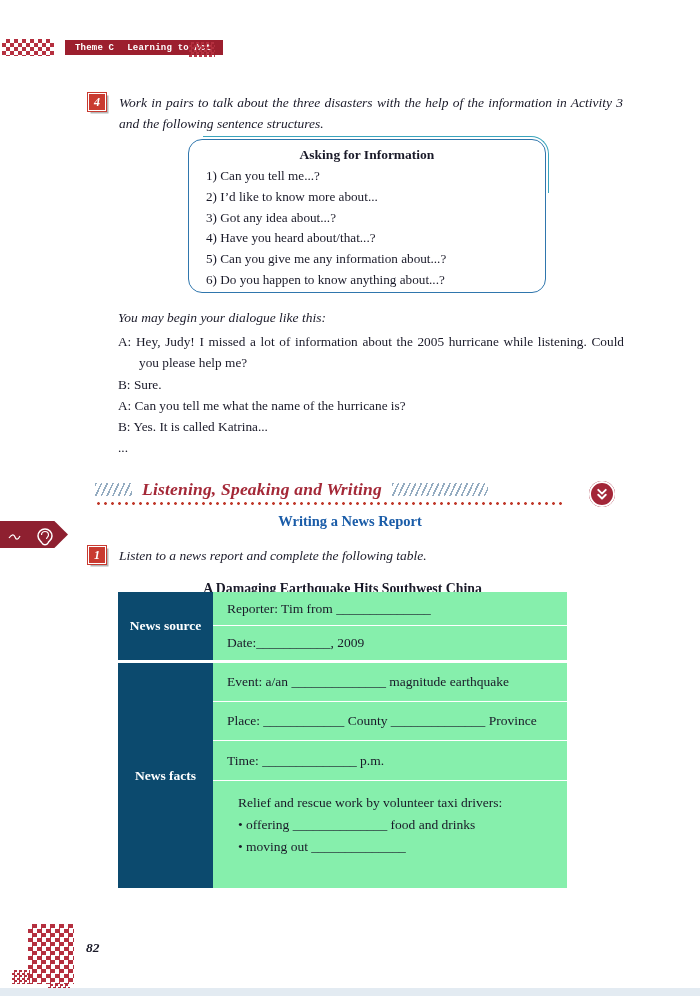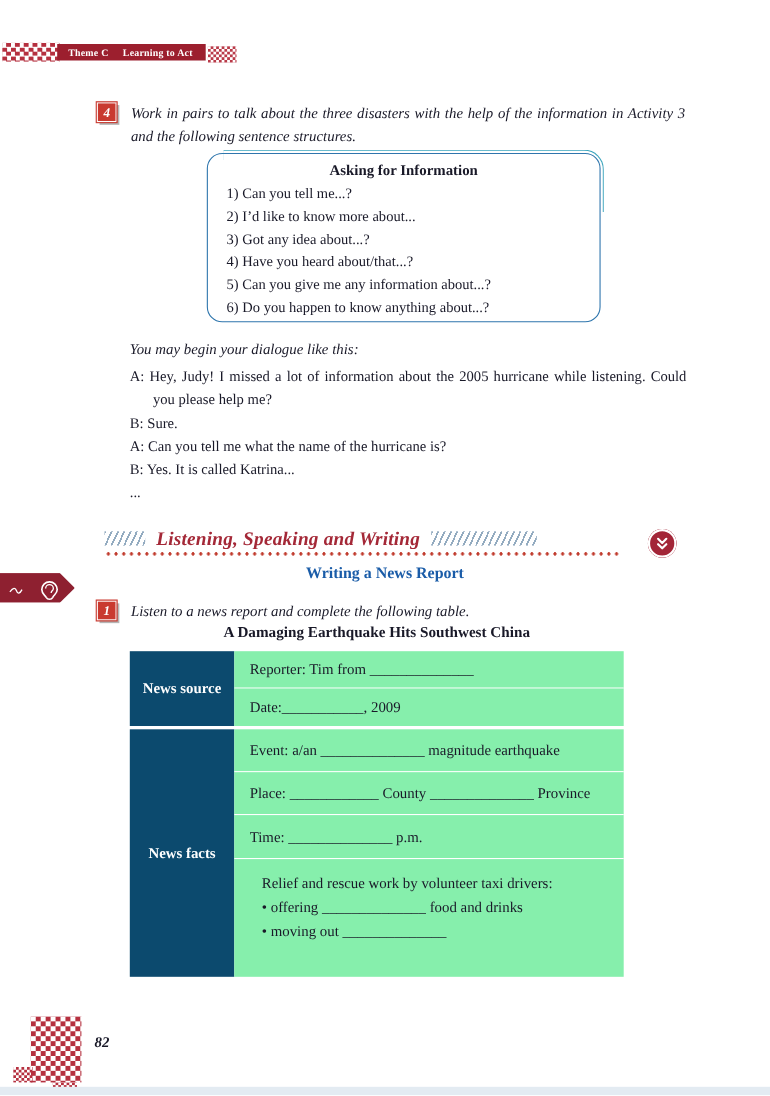--- a/index.html
+++ b/index.html
@@ -5,23 +5,23 @@
   html,body{margin:0;padding:0;background:#ffffff;}
   #page{
     position:relative;width:700px;height:996px;background:#ffffff;
     overflow:hidden;font-family:"Liberation Serif",serif;color:#191928;
   }
   
   .checker{background:repeating-conic-gradient(#b5303f 0% 25%, transparent 25% 50%);}
   .ribbon-left{position:absolute;left:2px;top:39px;width:52px;height:17px;background-size:8px 8px;}
   .cluster-right{position:absolute;left:189px;top:42px;width:26px;height:15px;background-size:5px 5px;opacity:.95;}
   .banner{
-    position:absolute;left:52px;top:40px;height:15px;display:flex;align-items:center;gap:13px;
+    position:absolute;left:65px;top:40px;height:15px;display:flex;align-items:center;gap:13px;
     background:#9c1f2e;color:#ffffff;padding:0 12px 0 10px;
-    font-family:Liberation Serif, serif;font-size:9px;font-weight:bold;letter-spacing:.2px;
+    font-family:Liberation Mono, monospace;font-size:9px;font-weight:bold;letter-spacing:.2px;
   }
   
   .activity{position:absolute;left:88px;display:flex;align-items:flex-start;}
   .numbox{
     flex:0 0 auto;width:16px;height:16px;margin-top:1px;background:#c93a30;color:#fff;
     display:flex;align-items:center;justify-content:center;
     font-style:italic;font-weight:bold;font-size:12px;
     border:1px solid #fff;outline:1px solid #c93a30;box-shadow:2.5px 2.5px 0 rgba(120,120,120,.55);
   }
   .instr{margin-left:13px;width:504px;font-style:italic;font-size:13.5px;line-height:21px;text-align:justify;}
@@ -59,21 +59,21 @@
     display:flex;align-items:center;justify-content:center;
   }
   .subtitle{position:absolute;left:0;top:513px;width:700px;text-align:center;color:#1a5ca8;font-weight:bold;font-size:14.5px;}
   
   .ear-tab{
     position:absolute;left:0;top:521px;width:68px;height:27px;background:#8e2030;
     clip-path:polygon(0 0,80% 0,100% 50%,80% 100%,0 100%);
     display:flex;align-items:center;justify-content:center;
   }
   
-  .table-title{position:absolute;left:118px;top:567px;width:449px;text-align:center;font-weight:bold;font-size:13.8px;}
+  .table-title{position:absolute;left:118px;top:581px;width:449px;text-align:center;font-weight:bold;font-size:13.8px;}
   .news-table{position:absolute;left:118px;top:592px;width:449px;display:flex;flex-direction:column;gap:3px;}
   .t-section{display:flex;}
   .sec-head{
     flex:0 0 95px;background:#0c4a6e;color:#fff;font-weight:bold;font-size:13.5px;
     display:flex;align-items:center;justify-content:center;text-align:center;
   }
   .sec-rows{flex:1;display:flex;flex-direction:column;}
   .t-row{
     background:#86efac;font-size:13.5px;padding:0 10px 0 14px;
     display:flex;flex-direction:column;justify-content:center;

